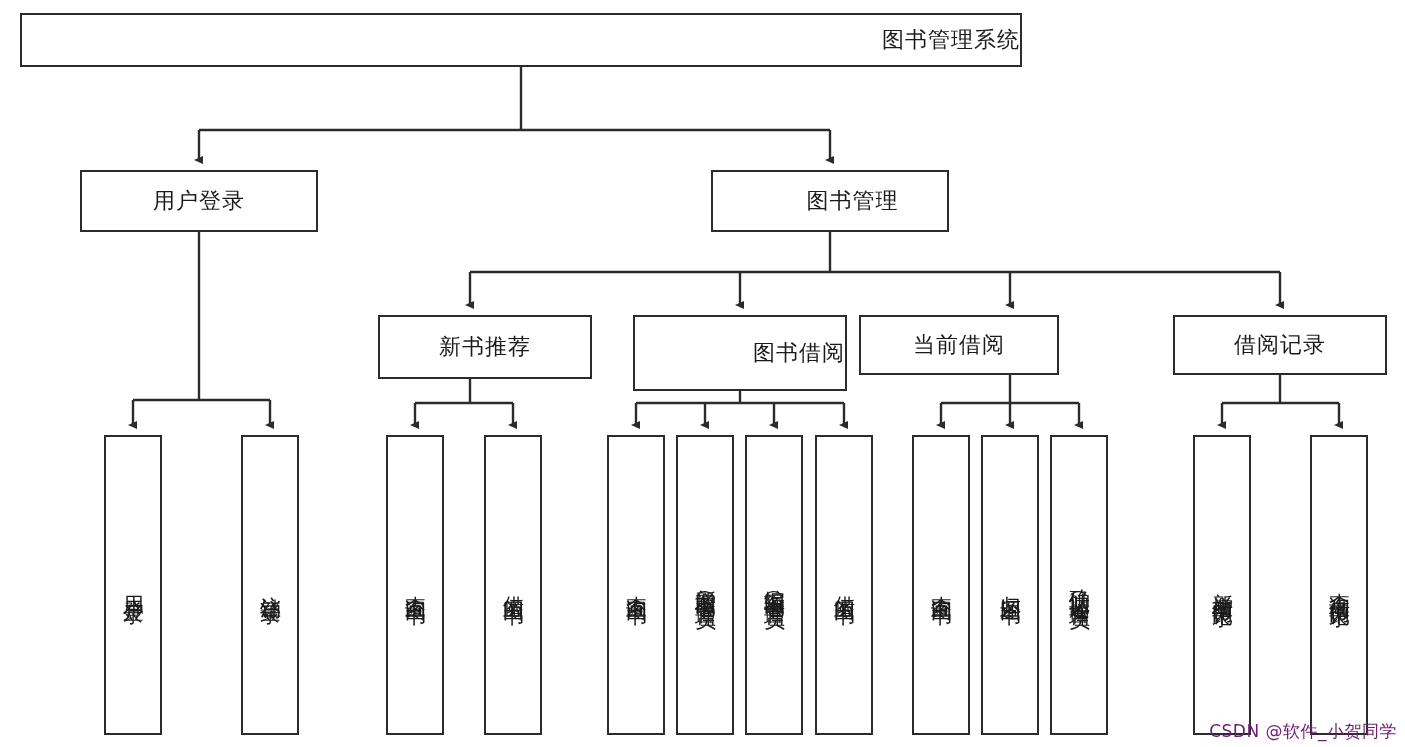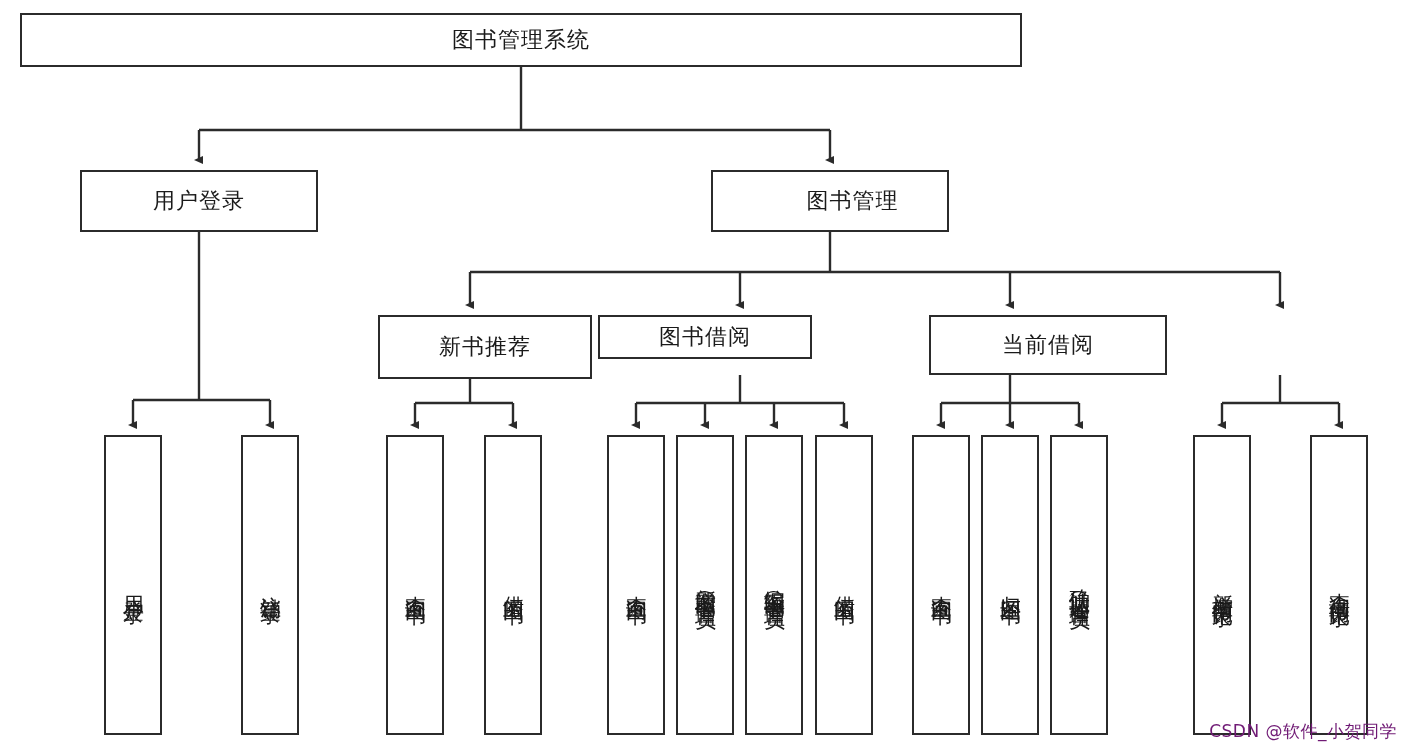--- a/index.html
+++ b/index.html
@@ -37,20 +37,21 @@
     z-index: 2;
   }
   .node-h {
     font-size: 22px;
     letter-spacing: 1px;
     white-space: nowrap;
   }
   .node-root {
     font-size: 22px;
     letter-spacing: 1px;
+    justify-content: flex-end;
   }
   .node-v {
     align-items: center;
     justify-content: center;
     padding: 6px 0;
   }
   .node-v .vlabel {
     writing-mode: vertical-rl;
     text-orientation: upright;
     font-size: 21px;
@@ -134,28 +135,31 @@
   </div>
 
   <div class="node node-h" style="left:711px; top:170px; width:238px; height:62px;padding-left:45px;">
     <span>图书管理</span>
   </div>
 
   <div class="node node-h" style="left:378px; top:315px; width:214px; height:64px;">
     <span>新书推荐</span>
   </div>
 
-  <div class="node node-h" style="left:598px; top:315px; width:214px; height:44px;">
+  <div class="node node-h" style="left:633px; top:315px; width:214px; height:76px;justify-content:flex-end;">
     <span>图书借阅</span>
   </div>
 
-  <div class="node node-h" style="left:929px; top:315px; width:238px; height:60px;">
+  <div class="node node-h" style="left:859px; top:315px; width:200px; height:60px;">
     <span>当前借阅</span>
   </div>
 
+  <div class="node node-h" style="left:1173px; top:315px; width:214px; height:60px;">
+    <span>借阅记录</span>
+  </div>
 
   <div class="node node-v" style="left:104px; top:435px; width:58px; height:300px;">
     <span class="vlabel">用户登录</span>
   </div>
   <div class="node node-v" style="left:241px; top:435px; width:58px; height:300px;">
     <span class="vlabel">注销登录</span>
   </div>
 
   <div class="node node-v" style="left:386px; top:435px; width:58px; height:300px;">
     <span class="vlabel">查询图书</span>

